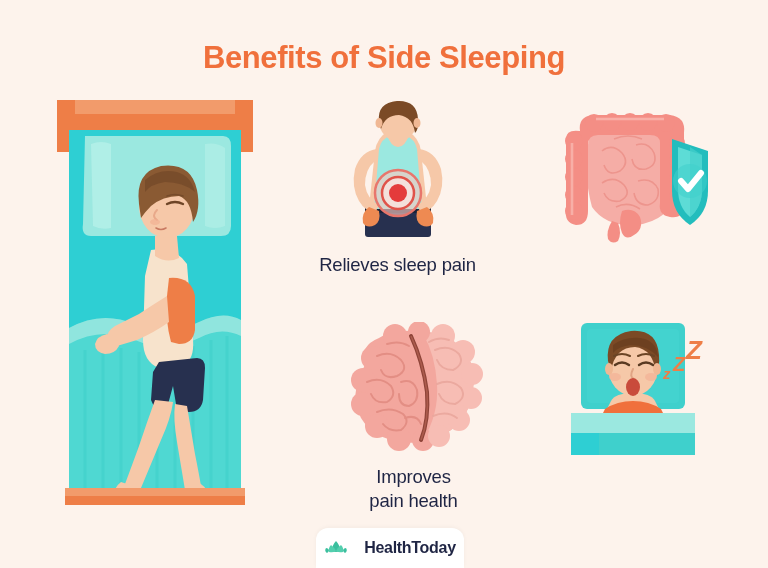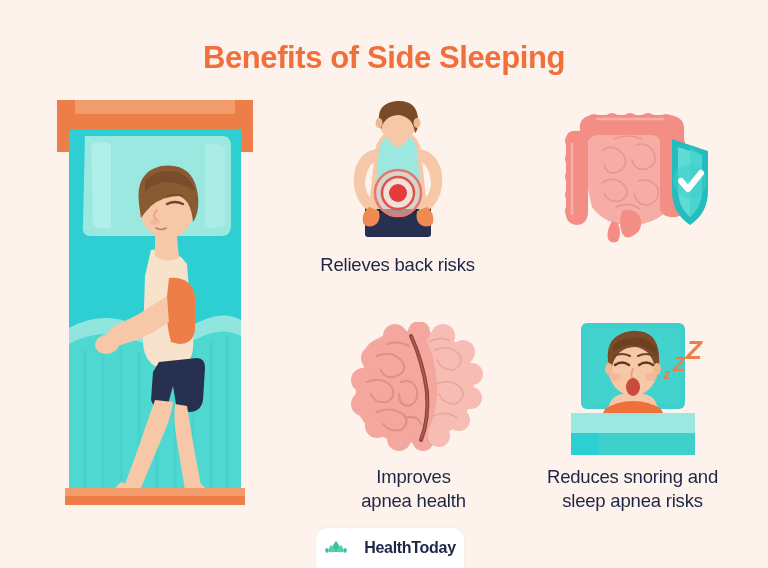--- a/index.html
+++ b/index.html
@@ -206,21 +206,21 @@
           <ellipse cx="56" cy="28" rx="3.5" ry="5" fill="#F0B894"></ellipse>
           <ellipse cx="94" cy="28" rx="3.5" ry="5" fill="#F0B894"></ellipse>
 
           <circle cx="75" cy="98" r="23" fill="#F8C9C2" opacity="0.65"></circle>
           <circle cx="75" cy="98" r="23" fill="none" stroke="#E8766C" stroke-width="2.5"></circle>
           <circle cx="75" cy="98" r="16" fill="#FBE2DE" opacity="0.8"></circle>
           <circle cx="75" cy="98" r="16" fill="none" stroke="#E0534A" stroke-width="2.5"></circle>
           <circle cx="75" cy="98" r="9" fill="#E43B3B"></circle>
         </svg>
       </div>
-      <div class="cell-label">Relieves back risks</div>
+      <div class="cell-label">Relieves sleep pain</div>
     </div>
 
     <div class="cell c2">
       <div class="cell-art">
         <svg width="165" height="150" viewBox="0 0 165 150">
 
           <path d="M40 38 Q32 76 42 112 Q56 132 86 130 Q120 126 126 96 Q130 62 122 38 Z" fill="#F5ADA6"></path>
           <g stroke="#EC9189" stroke-width="1.6" fill="none" opacity="0.85">
             <path d="M52 56 Q62 48 72 58 Q80 68 70 76 Q58 82 54 70"></path>
             <path d="M86 50 Q98 46 104 58 Q108 70 96 74 Q84 76 82 64"></path>
@@ -309,21 +309,21 @@
           <g stroke="#EAA79D" stroke-width="2" fill="none" opacity="0.9" stroke-linecap="round">
             <path d="M96 28 Q110 22 120 32 Q126 42 114 48 Q102 48 98 38"></path>
             <path d="M98 62 Q112 56 122 66 Q128 76 116 82 Q104 82 100 72"></path>
             <path d="M94 94 Q108 88 118 96"></path>
             <path d="M90 20 Q100 14 110 18"></path>
           </g>
         </svg>
       </div>
       <div class="cell-label">
         <div>Improves</div>
-        <div>apnea health</div>
+        <div>pain health</div>
       </div>
     </div>
 
     <div class="cell c4">
       <div class="cell-art">
         <svg width="160" height="140" viewBox="0 0 160 140">
 
           <rect x="28" y="6" width="104" height="86" rx="6" fill="#3FD0CC"></rect>
           <rect x="34" y="12" width="92" height="74" rx="4" fill="#46D6D0" opacity="0.6"></rect>
 
@@ -353,24 +353,20 @@
 
           <ellipse cx="80" cy="70" rx="7" ry="9" fill="#C94B3B"></ellipse>
 
           <ellipse cx="62" cy="60" rx="6" ry="4" fill="#F3B095" opacity="0.7"></ellipse>
           <ellipse cx="98" cy="60" rx="6" ry="4" fill="#F3B095" opacity="0.7"></ellipse>
 
           <text x="110" y="62" font-family="Liberation Sans, sans-serif" font-size="15" font-style="italic" font-weight="bold" fill="#EE7E47">z</text>
           <text x="120" y="54" font-family="Liberation Sans, sans-serif" font-size="20" font-style="italic" font-weight="bold" fill="#EE7E47">Z</text>
           <text x="133" y="42" font-family="Liberation Sans, sans-serif" font-size="26" font-style="italic" font-weight="bold" fill="#EE7E47">Z</text>
         </svg>
-      </div>
-      <div class="cell-label">
-        <div>Reduces snoring and</div>
-        <div>sleep apnea risks</div>
       </div>
     </div>
 
   </div>
 
   <div class="logo-card">
     <span class="logo-icon">
       <svg width="24" height="18" viewBox="0 0 24 18">
         <path d="M12 2 Q16 6 16 12 Q12 14 8 12 Q8 6 12 2 Z" fill="#3BBF9E"></path>
         <path d="M7 6 Q4 9 5 13 Q9 14 12 12 Q10 8 7 6 Z" fill="#53CFAE"></path>

